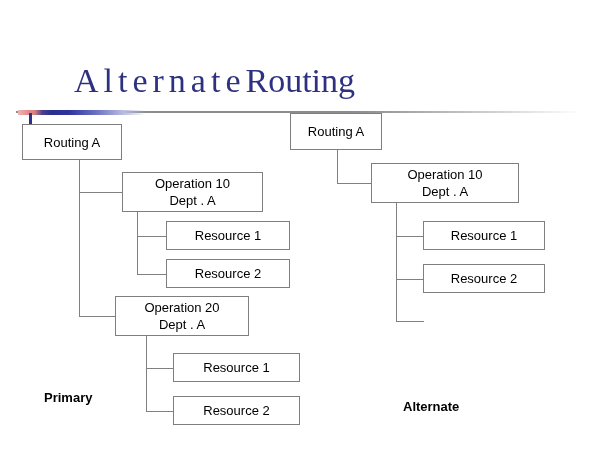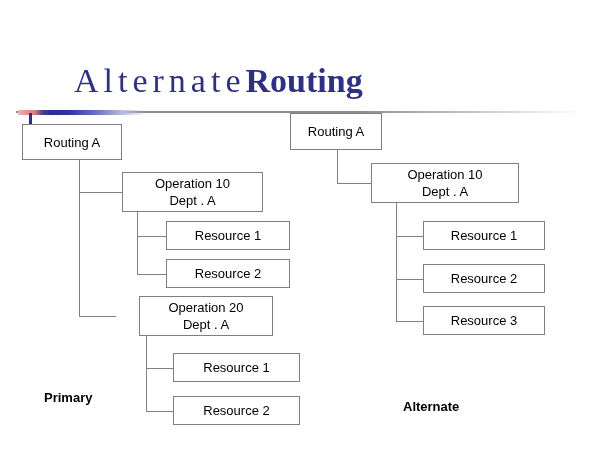--- a/index.html
+++ b/index.html
@@ -27,21 +27,21 @@
     font-size: 34px;
     color: #2e3180;
     white-space: nowrap;
     line-height: 46px;
   }
   #title .t-light {
     letter-spacing: 5px;
     font-weight: normal;
   }
   #title .t-bold {
-    font-weight: bold;
+    font-weight: normal;
     letter-spacing: 0px;
     margin-top: 19px;
   }
 
   
   #rule-wrap {
     position: absolute;
     left: 16px;
     top: 110px;
     width: 566px;
@@ -152,21 +152,21 @@
   <div class="conn conn-h" style="left:137px; top:236px; width:30px;"></div>
   <div class="conn conn-h" style="left:137px; top:274px; width:30px;"></div>
 
   <div class="node" style="left:166px; top:221px; width:124px; height:29px;">
     <span class="ln">Resource 1</span>
   </div>
   <div class="node" style="left:166px; top:259px; width:124px; height:29px;">
     <span class="ln">Resource 2</span>
   </div>
 
-  <div class="node" style="left:115px; top:296px; width:134px; height:40px;margin-left:24px;">
+  <div class="node" style="left:115px; top:296px; width:134px; height:40px;">
     <span class="ln">Operation 20</span>
     <span class="ln">Dept . A</span>
   </div>
 
   <div class="conn conn-v" style="left:146px; top:336px; height:75px;"></div>
   <div class="conn conn-h" style="left:146px; top:368px; width:28px;"></div>
   <div class="conn conn-h" style="left:146px; top:411px; width:28px;"></div>
 
   <div class="node" style="left:173px; top:353px; width:127px; height:29px;">
     <span class="ln">Resource 1</span>
@@ -191,20 +191,17 @@
   <div class="conn conn-h" style="left:396px; top:236px; width:28px;"></div>
   <div class="conn conn-h" style="left:396px; top:279px; width:28px;"></div>
   <div class="conn conn-h" style="left:396px; top:321px; width:28px;"></div>
 
   <div class="node" style="left:423px; top:221px; width:122px; height:29px;">
     <span class="ln">Resource 1</span>
   </div>
   <div class="node" style="left:423px; top:264px; width:122px; height:29px;">
     <span class="ln">Resource 2</span>
   </div>
-  <div class="node" style="left:423px; top:306px; width:122px; height:29px;">
-    <span class="ln">Resource 3</span>
-  </div>
 
   <div class="caption" style="left:44px; top:390px;">Primary</div>
   <div class="caption" style="left:403px; top:399px;">Alternate</div>
 
 </div>
 
 </body></html>

